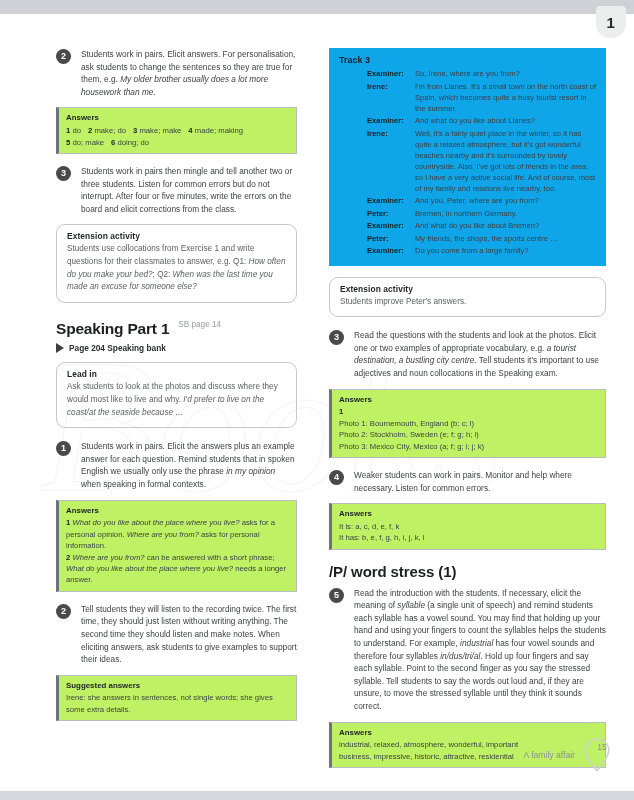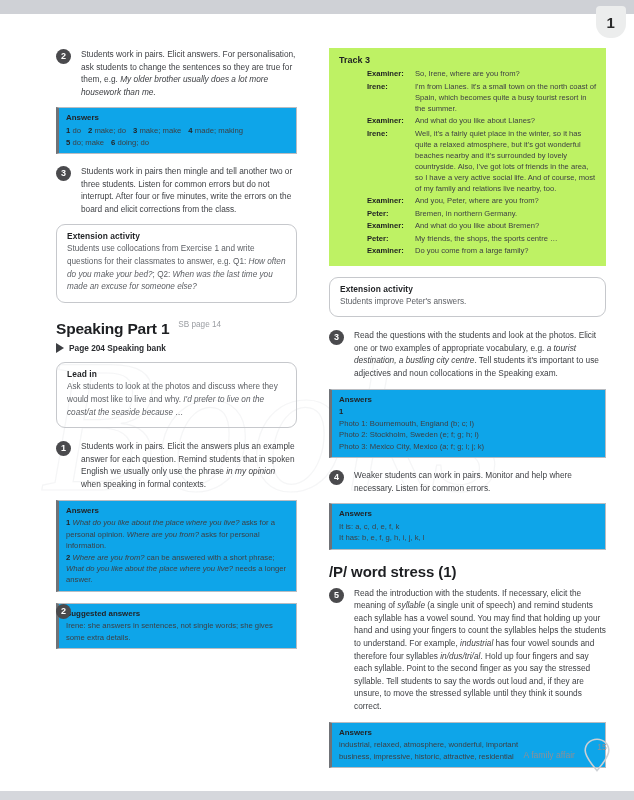--- a/index.html
+++ b/index.html
@@ -81,21 +81,21 @@
     line-height: 1.52;
     color: #3d3f43;
     text-align: left;
   }
   .ex-body i { font-style: italic; }
 
   
   .answers {
     border: 1px solid #b9bcc1;
     border-left: 3px solid #6f7277;
-    background: #0ea5e9;
+    background: #bef264;
     padding: 4px 7px 5px 7px;
     margin: 1px 0 11px 0;
     font-size: 7.7px;
     line-height: 1.48;
     color: #3d3f43;
   }
   .answers-title {
     font-weight: 700;
     color: #222427;
     font-size: 7.9px;
@@ -165,21 +165,21 @@
   .phon-head {
     font-size: 15px;
     font-weight: 700;
     color: #1d1f22;
     margin: 13px 0 7px 0;
     letter-spacing: -.1px;
   }
 
   
   .transcript {
-    background: #bef264;
+    background: #0ea5e9;
     padding: 7px 10px 8px 10px;
     margin-bottom: 11px;
   }
   .transcript-title {
     font-weight: 700;
     font-size: 9px;
     color: #1d1f22;
     margin-bottom: 3px;
   }
   .turn {
@@ -296,20 +296,21 @@
       <div class="answers">
         <div class="answers-title">Answers</div>
         <div>
             <div class="ln"><b>1</b> <i>What do you like about the place where you live?</i> asks for a personal opinion. <i>Where are you from?</i> asks for personal information.</div>
             <div class="ln"><b>2</b> <i>Where are you from?</i> can be answered with a short phrase; <i>What do you like about the place where you live?</i> needs a longer answer.</div>
           </div>
       </div>
 
       <div class="ex">
         <div class="ex-num">2</div>
+        <div class="ex-body">Tell students they will listen to the recording twice. The first time, they should just listen without writing anything. The second time they should listen and make notes. When eliciting answers, ask students to give examples to support their ideas.</div>
       </div>
       <div class="answers">
         <div class="answers-title">Suggested answers</div>
         <div>
             <div class="ln">Irene: she answers in sentences, not single words; she gives some extra details.</div>
           </div>
       </div>
 
     </div>
 

